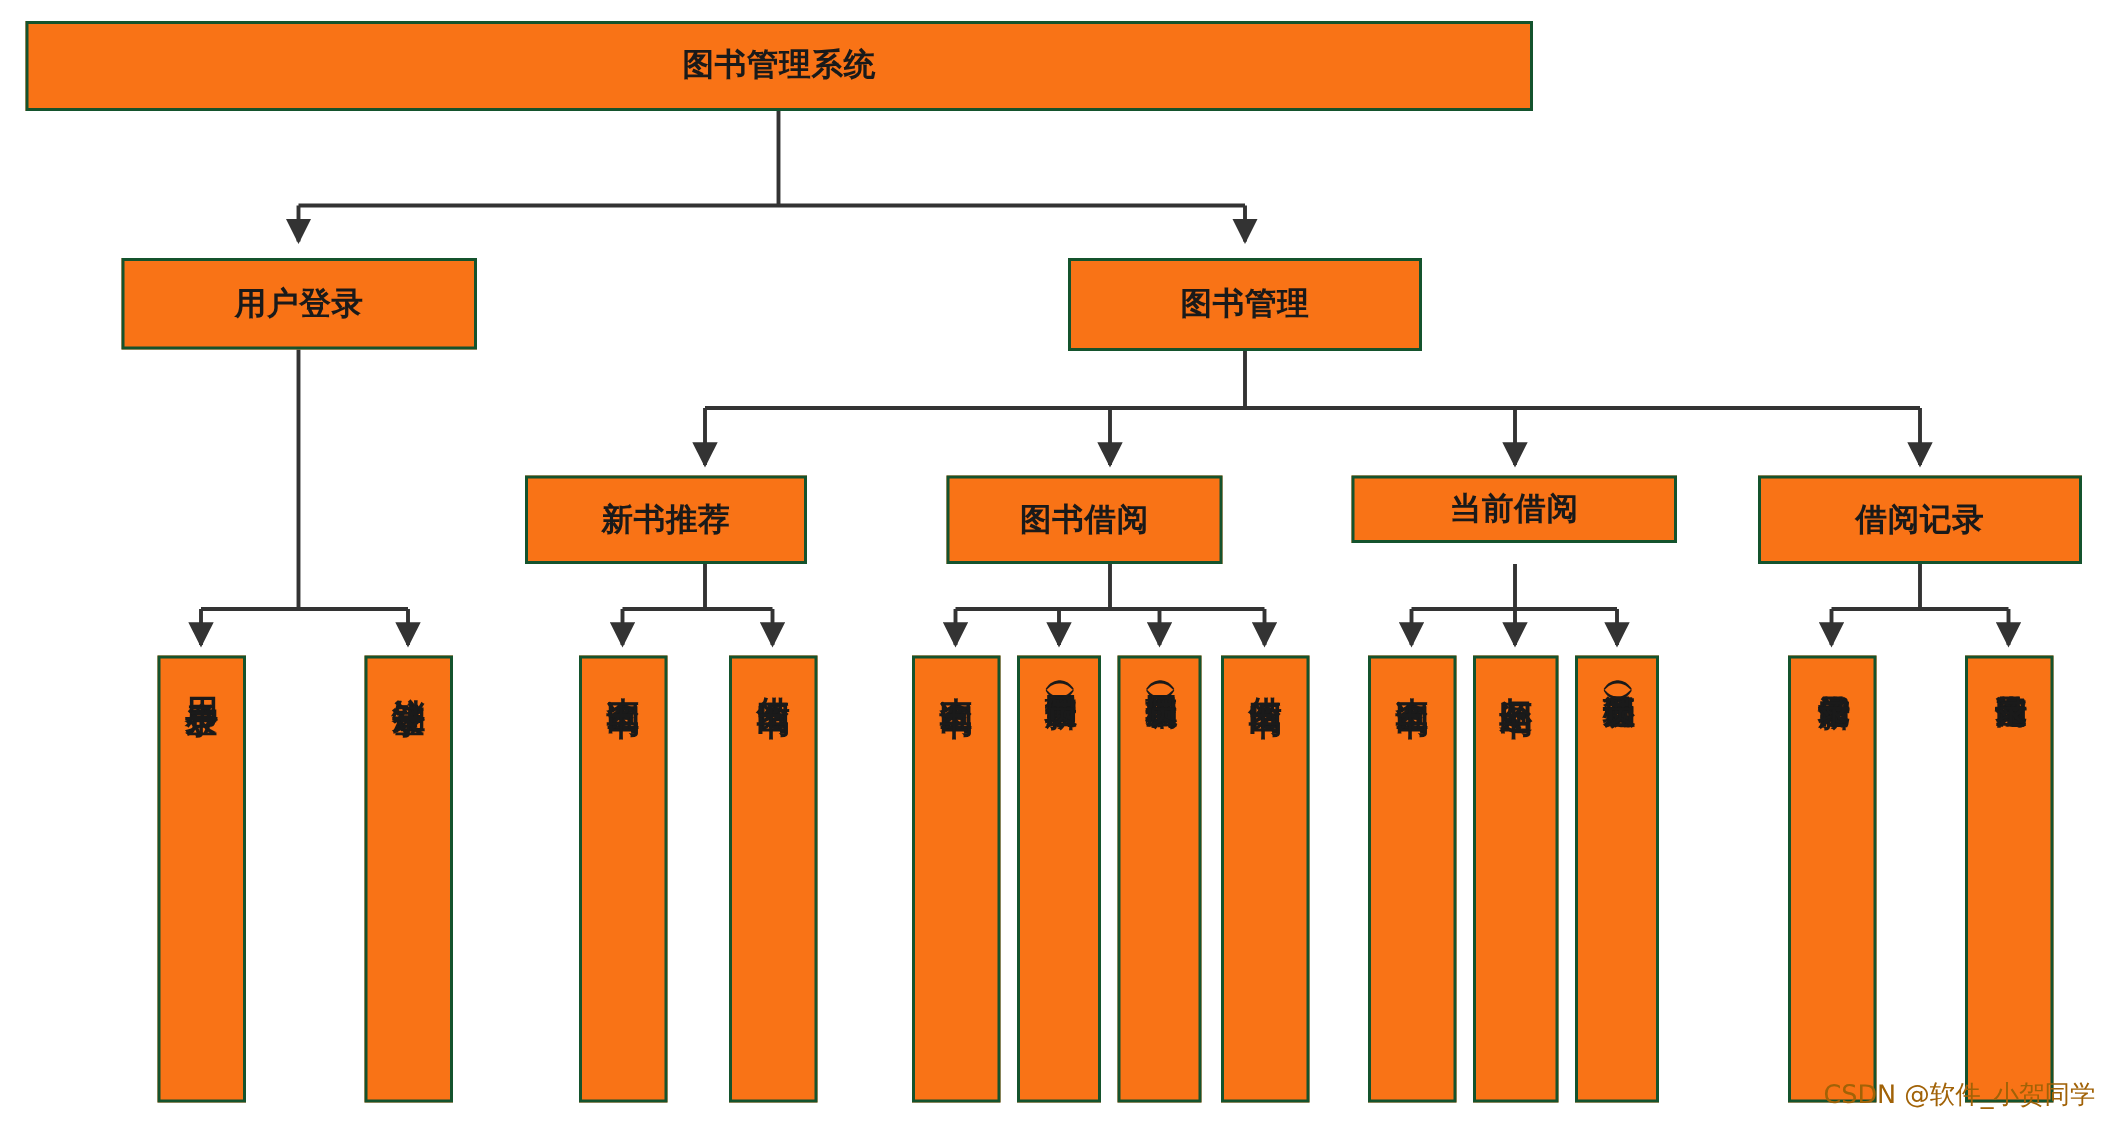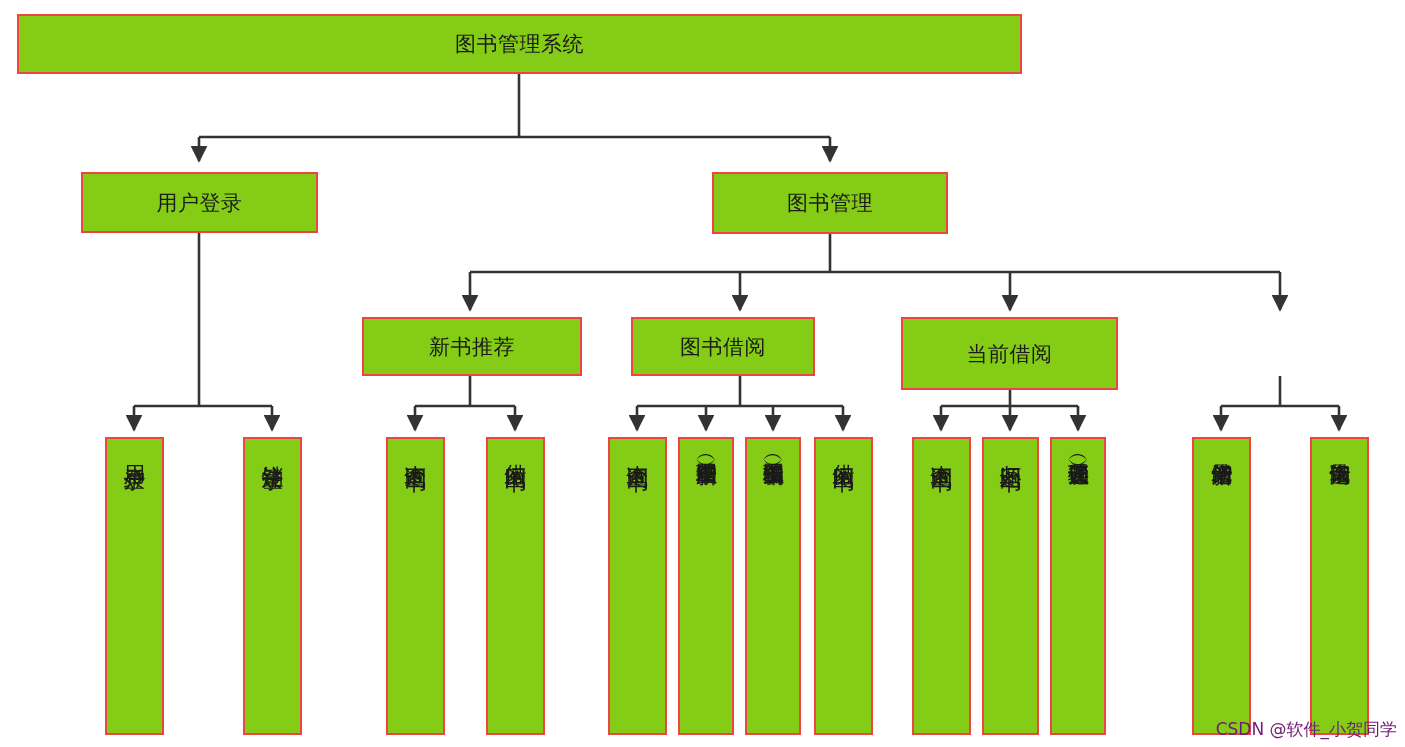--- a/index.html
+++ b/index.html
@@ -22,26 +22,27 @@
   svg.connectors {
     position: absolute;
     left: 0;
     top: 0;
     width: 1405px;
     height: 747px;
   }
   .node {
     position: absolute;
     box-sizing: border-box;
-    background: #84cc16;
-    border: 2px solid #ef4444;
+    background: #f97316;
+    border: 2px solid #14532d;
     display: flex;
     align-items: center;
     justify-content: center;
     z-index: 2;
+    font-weight: bold;
   }
   .node .label {
     color: #1a1a1a;
     letter-spacing: 0.5px;
     white-space: nowrap;
     text-align: center;
   }
   .node.horizontal .label {
     font-size: 21px;
     line-height: 1.2;
@@ -61,21 +62,21 @@
   }
   .node.vertical.tight .label {
     font-size: 21px;
     letter-spacing: 0px;
   }
   .watermark {
     position: absolute;
     right: 8px;
     bottom: 6px;
     font-size: 17px;
-    color: #701a75;
+    color: #a16207;
     z-index: 5;
     white-space: nowrap;
     font-family: "DejaVu Sans", sans-serif;
   }
 </style>
 </head>
 <body>
 
 <div id="diagram-root">
 
@@ -134,32 +135,35 @@
   </div>
 
   <div class="node horizontal" style="left:81px; top:172px; width:237px; height:61px;">
     <span class="label">用户登录</span>
   </div>
 
   <div class="node horizontal" style="left:712px; top:172px; width:236px; height:62px;justify-content:center;">
     <span class="label">图书管理</span>
   </div>
 
-  <div class="node horizontal" style="left:362px; top:317px; width:220px; height:59px;">
+  <div class="node horizontal" style="left:350px; top:317px; width:188px; height:59px;">
     <span class="label">新书推荐</span>
   </div>
 
   <div class="node horizontal" style="left:631px; top:317px; width:184px; height:59px;">
     <span class="label">图书借阅</span>
   </div>
 
-  <div class="node horizontal" style="left:901px; top:317px; width:217px; height:73px;">
+  <div class="node horizontal" style="left:901px; top:317px; width:217px; height:45px;">
     <span class="label">当前借阅</span>
   </div>
 
+  <div class="node horizontal" style="left:1172px; top:317px; width:216px; height:59px;">
+    <span class="label">借阅记录</span>
+  </div>
 
   <div class="node vertical" style="left:105px; top:437px; width:59px; height:298px;">
     <span class="label">用户登录</span>
   </div>
 
   <div class="node vertical" style="left:243px; top:437px; width:59px; height:298px;">
     <span class="label">注销登录</span>
   </div>
 
   <div class="node vertical" style="left:386px; top:437px; width:59px; height:298px;">

